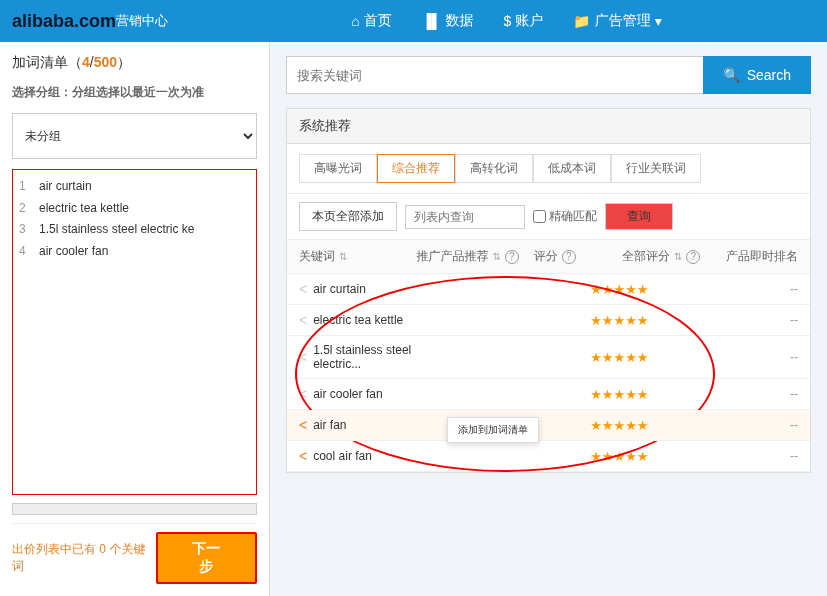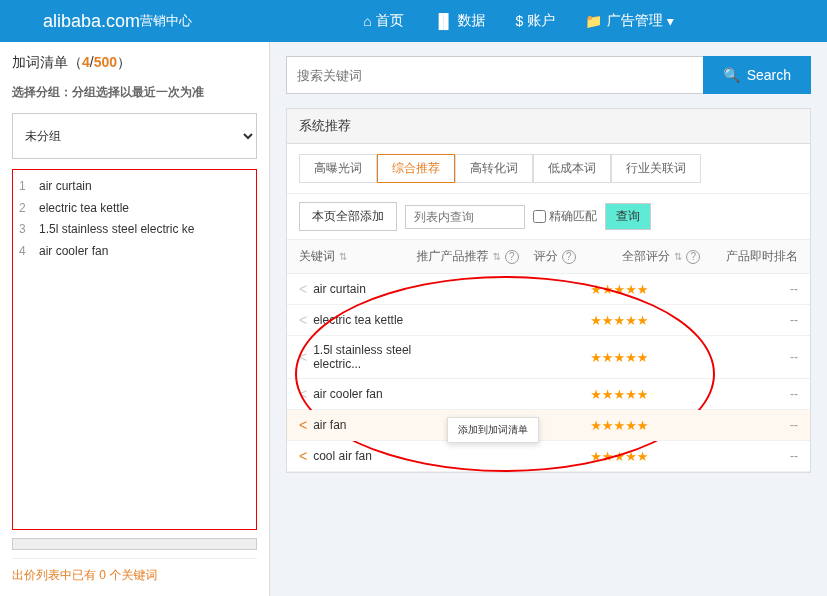--- a/index.html
+++ b/index.html
@@ -212,23 +212,23 @@
       outline: none;
     }
     .exact-match {
       display: flex;
       align-items: center;
       gap: 3px;
       font-size: 12px;
       color: #666;
     }
     .query-btn {
-      background: #5eead4;
-      border: 1px solid #ccc;
-      padding: 4px 10px;
+      background: #ef4444;
+      border: 1px solid #ccc;
+      padding: 4px 21px;
       font-size: 12px;
       cursor: pointer;
       color: #333;
     }
 
     .table-header {
       display: flex;
       align-items: center;
       padding: 8px 12px;
       background: #fafafa;
@@ -284,21 +284,21 @@
       white-space: nowrap;
       z-index: 10;
     }
 
     
     .alibaba-logo {
       display: flex;
       align-items: center;
       gap: 2px;
     }
-    .logo-orange { color: #ffffff; font-weight: normal; font-size: 18px; margin-left: 31px; }
+    .logo-orange { color: #0f172a; font-weight: bold; font-size: 18px; }
 
     select { appearance: auto; }
 
     .info-icon {
       display: inline-flex;
       align-items: center;
       justify-content: center;
       width: 14px;
       height: 14px;
       border-radius: 50%;
@@ -365,20 +365,21 @@
         <span class="kw-text">air cooler fan</span>
       </div>
     </div>
     <div class="scroll-bar-area"></div>
     <div class="sidebar-footer">
       <span class="footer-text">
         <span>出价列表中已有</span>
         <span style="color:#e67e22;">0</span>
         <span>个关键词</span>
       </span>
+      <button class="next-btn">下一步</button>
     </div>
   </aside>
 
   <div class="right-content">
 
     <div class="search-bar">
       <input class="search-input" type="text" placeholder="搜索关键词" style="">
       <button class="search-btn">
         <span>🔍</span>
         <span>Search</span>

